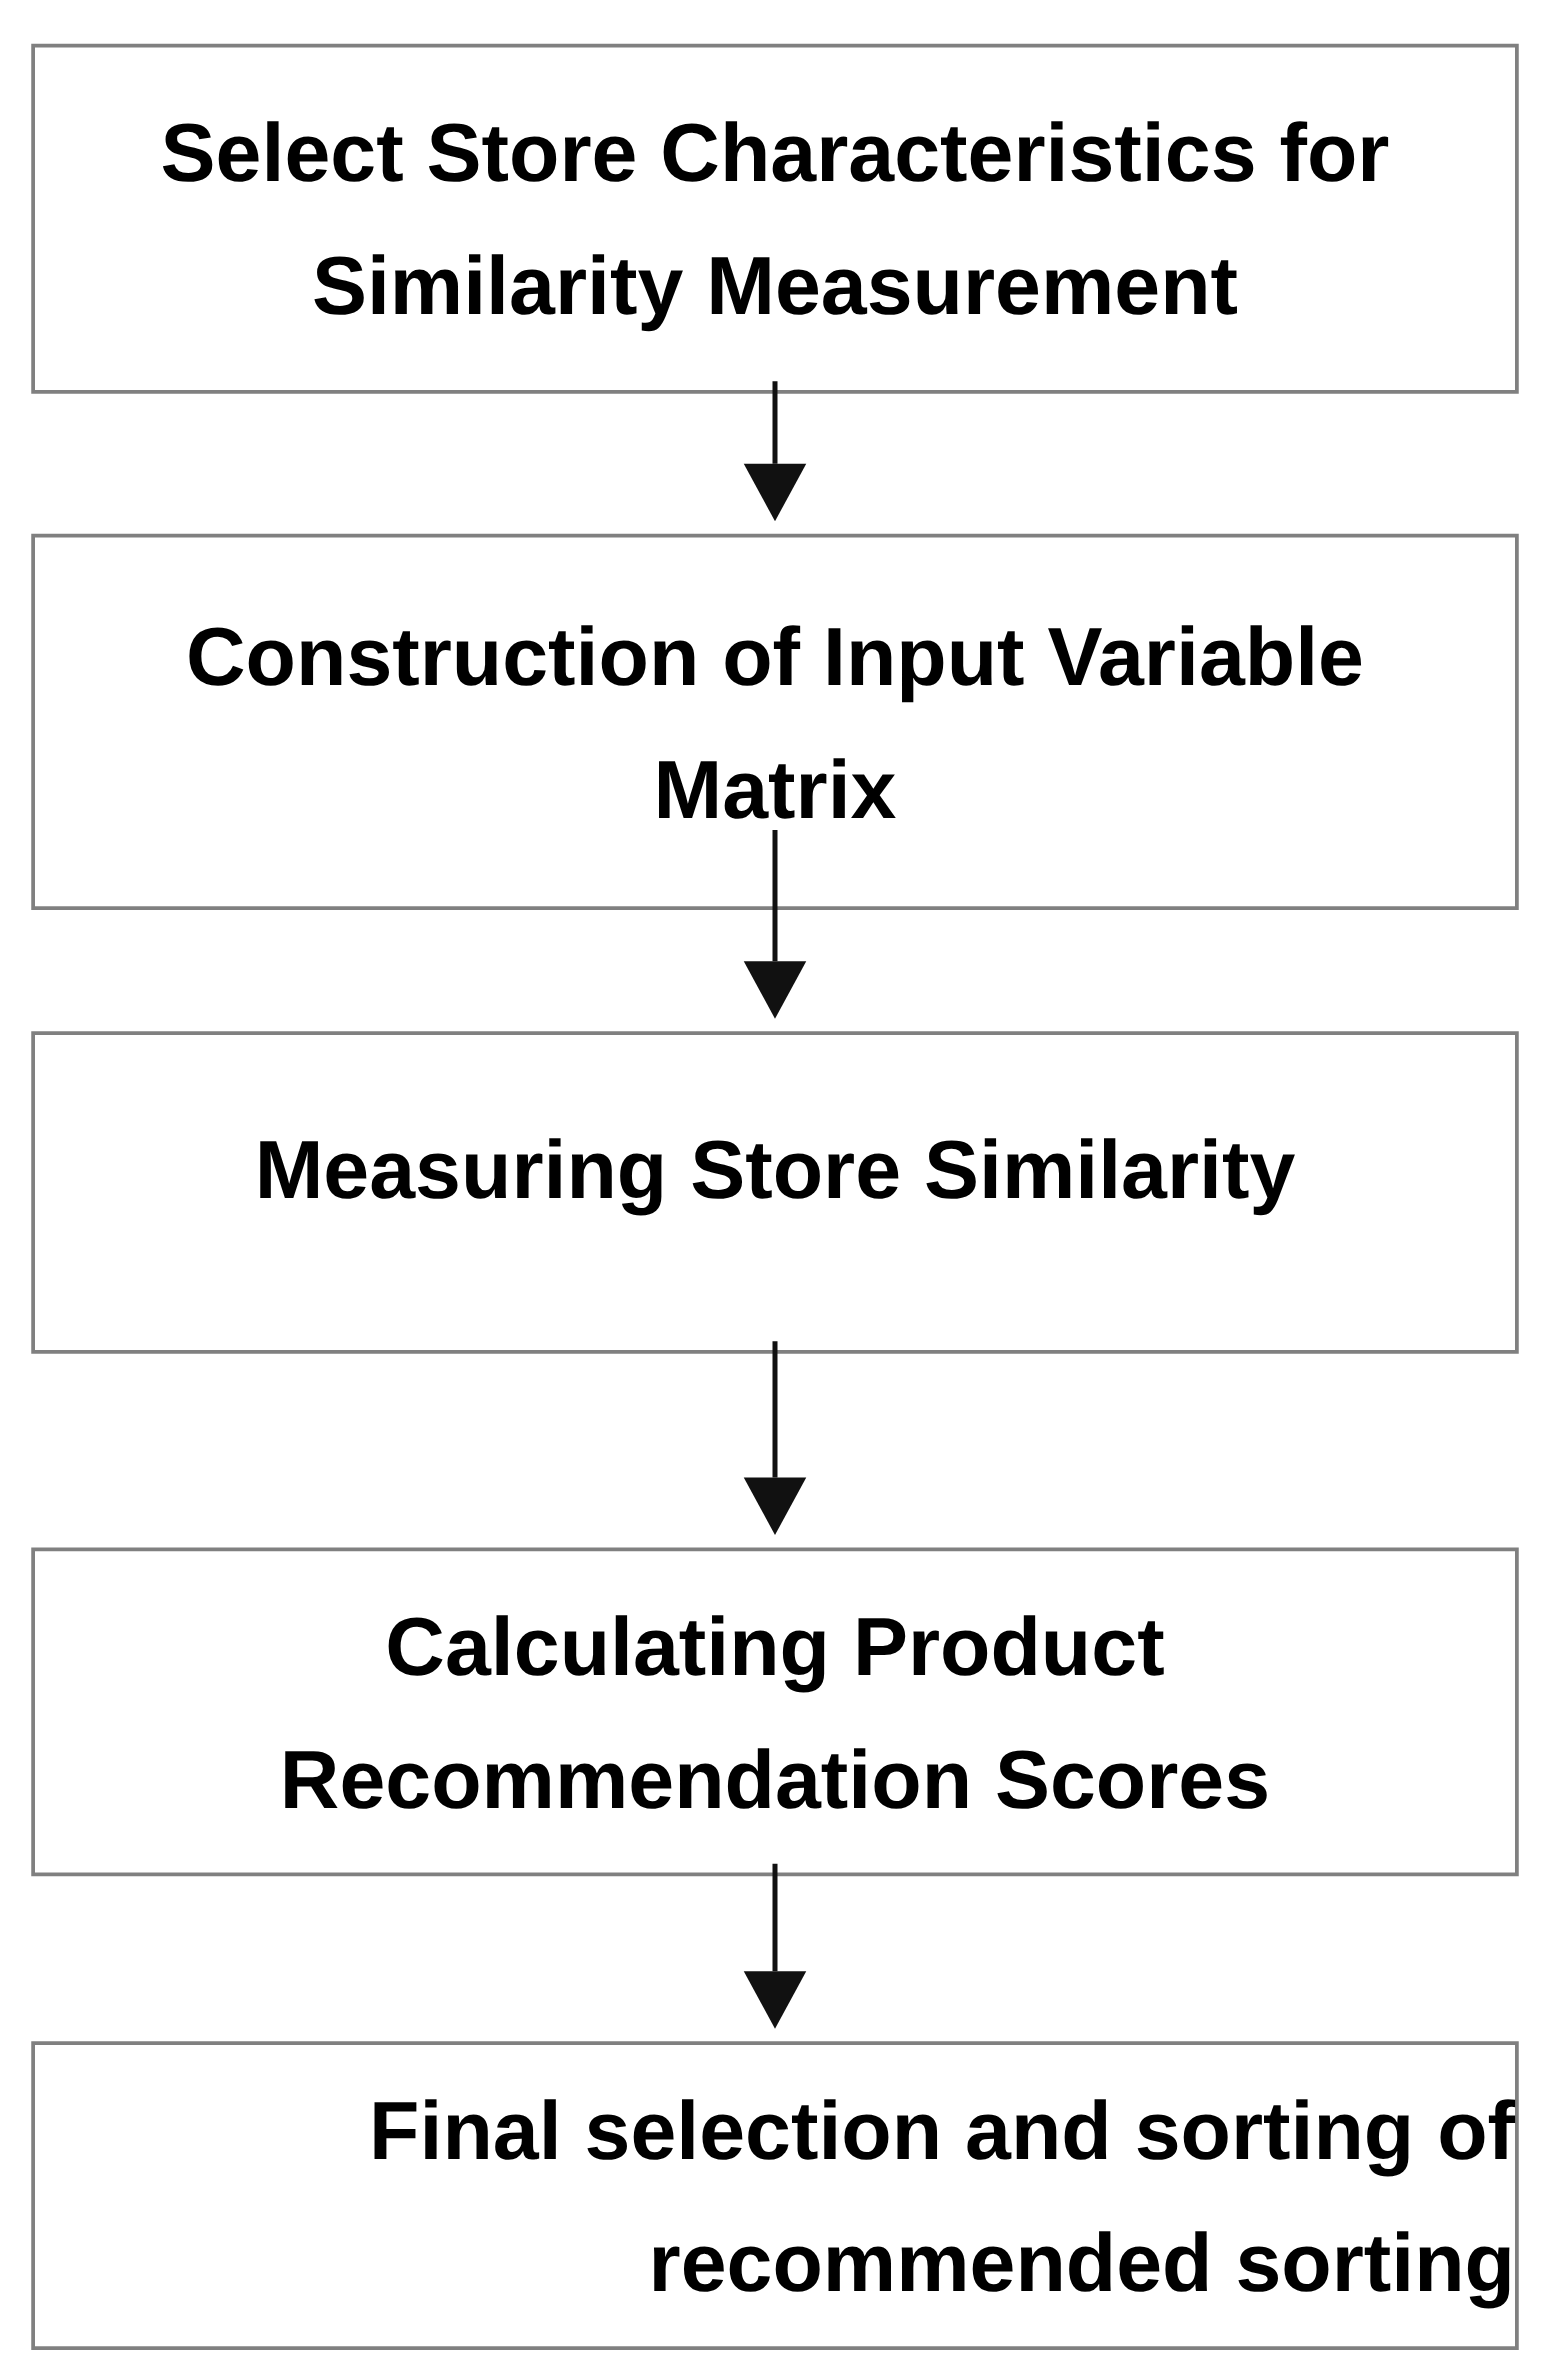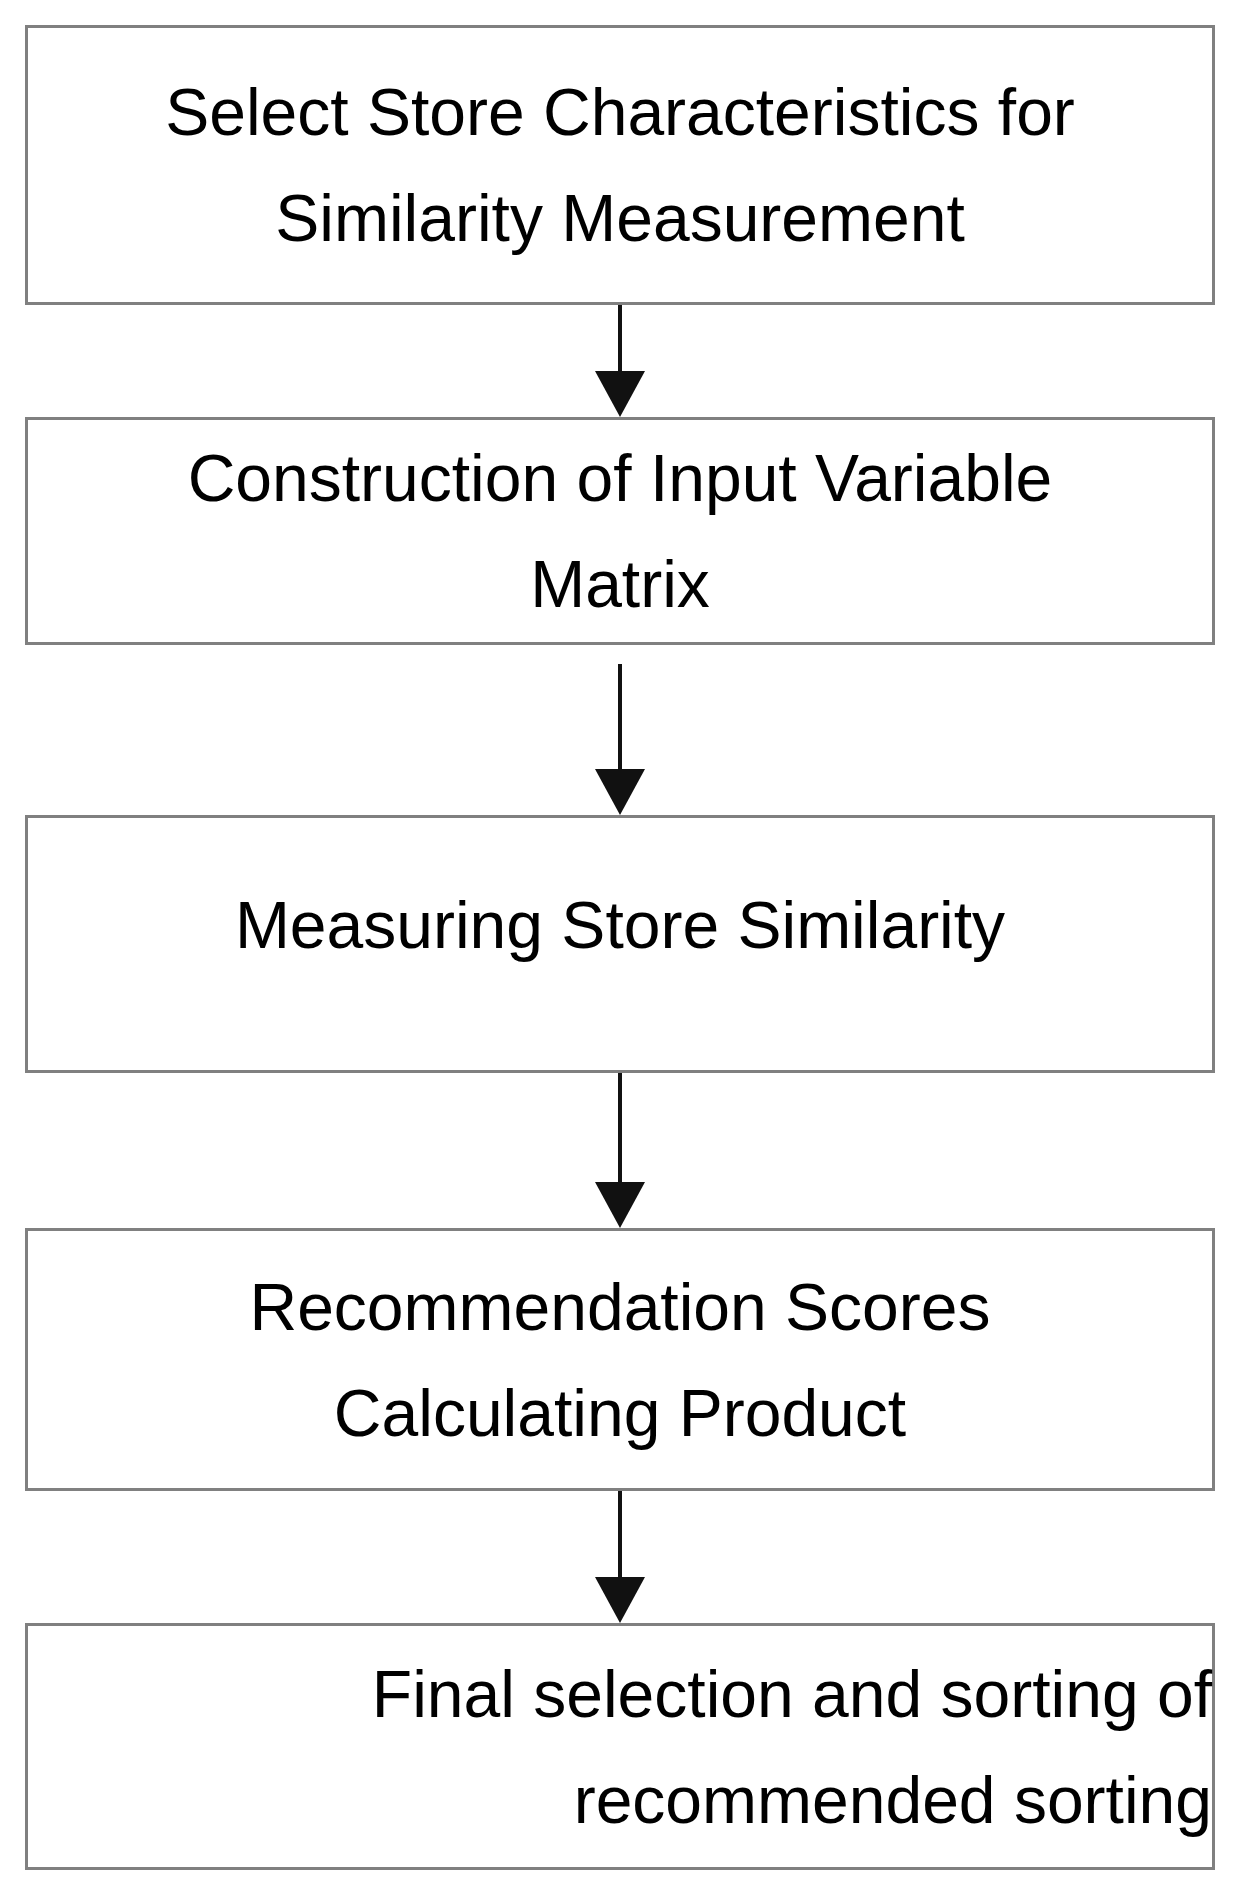--- a/index.html
+++ b/index.html
@@ -24,27 +24,28 @@
     position: absolute;
     left: 25px;
     width: 1190px;
     border: 3px solid var(--box-border);
     background: var(--box-fill);
     display: flex;
     flex-direction: column;
     align-items: center;
     justify-content: center;
     text-align: center;
-    font-weight: normal;
+    font-weight: bold;
     font-size: 66px;
     line-height: 106px;
     color: var(--text);
+    margin-top: 10px;
   }
   .box1 { top: 25px;   height: 280px; }
-  .box2 { top: 417px;  height: 228px; }
+  .box2 { top: 417px;  height: 301px; }
   .box3 { top: 815px;  height: 258px; padding-bottom: 38px; text-align: center; }
   .box4 { top: 1228px; height: 263px; }
   .box5 { top: 1623px; height: 247px; align-items: flex-end; }
 
   .arrow {
     position: absolute;
     left: 595px;
     width: 50px;
     display: flex;
     flex-direction: column;
@@ -90,22 +91,22 @@
   <div class="box box3">
     <div>Measuring Store Similarity</div>
   </div>
 
   <div class="arrow arrow3">
     <div class="arrow-line"></div>
     <div class="arrow-head"></div>
   </div>
 
   <div class="box box4">
+    <div>Calculating Product</div>
     <div>Recommendation Scores</div>
-    <div>Calculating Product</div>
   </div>
 
   <div class="arrow arrow4">
     <div class="arrow-line"></div>
     <div class="arrow-head"></div>
   </div>
 
   <div class="box box5">
     <div>Final selection and sorting of</div>
     <div>recommended sorting</div>

